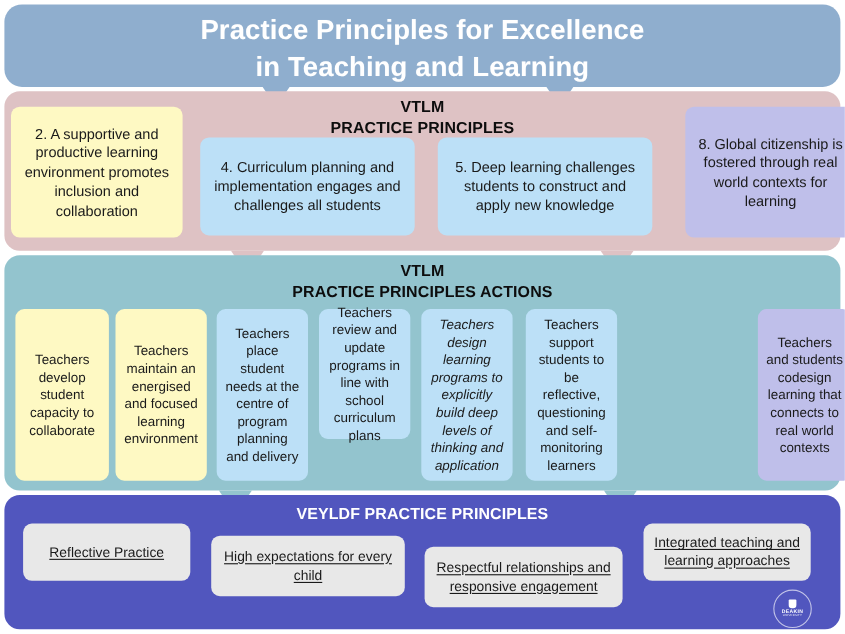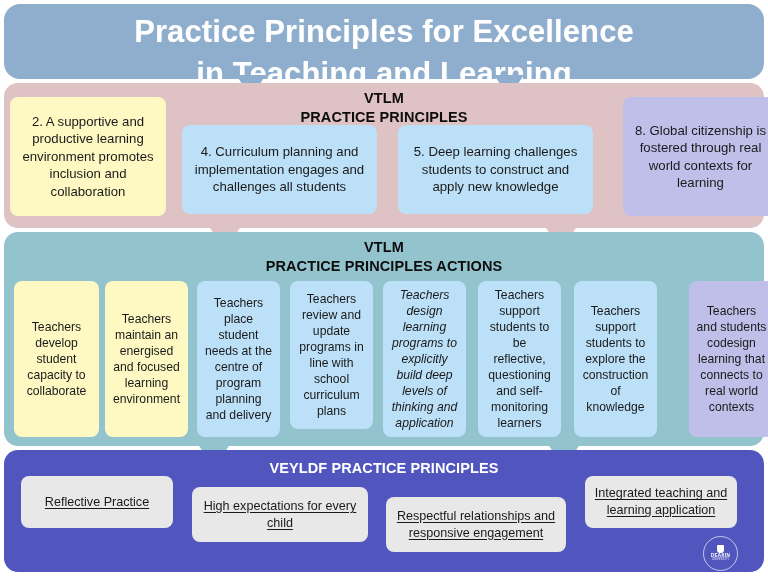--- a/index.html
+++ b/index.html
@@ -42,21 +42,21 @@
   
   #header-band {
     top: 4px;
     height: 75px;
     background: #8FAECE;
     border-radius: 16px;
   }
   #header-title {
     top: 7px;
     color: #ffffff;
-    font-size: 31px;
+    font-size: 25px;
     line-height: 1.34;
     font-weight: bold;
     text-shadow: 0 0 1px rgba(255,255,255,.25);
   }
 
   
   #pp-band {
     top: 83px;
     height: 145px;
     background: #DEC2C4;
@@ -211,32 +211,29 @@
 
   <div class="card orange act-card" style="left:14px;  top:281px; width:85px; height:156px;">
       <span>Teachers develop student capacity to collaborate</span>
     </div>
   <div class="card orange act-card" style="left:105px; top:281px; width:83px; height:156px;text-align:center;">
       <span>Teachers maintain an energised and focused learning environment</span>
     </div>
   <div class="card blue act-card" style="left:197px; top:281px; width:83px; height:156px;">
       <span>Teachers place student needs at the centre of program planning and delivery</span>
     </div>
-  <div class="card blue act-card" style="left:290px; top:281px; width:83px; height:148px;">
+  <div class="card blue act-card" style="left:290px; top:281px; width:83px; height:118px;">
       <span>Teachers review and update programs in line with school curriculum plans</span>
     </div>
   <div class="card blue act-card" style="left:383px; top:281px; width:83px; height:156px;font-style:italic;">
       <span>Teachers design learning programs to explicitly build deep levels of thinking and application</span>
     </div>
   <div class="card blue act-card" style="left:478px; top:281px; width:83px; height:156px;">
       <span>Teachers support students to be reflective, questioning and self-monitoring learners</span>
     </div>
-  <div class="card blue act-card" style="left:574px; top:281px; width:83px; height:156px;">
-      <span>Teachers support students to explore the construction of knowledge</span>
-    </div>
   <div class="card lavender act-card" style="left:669px; top:281px; width:85px; height:156px;">
       <span>Teachers and students codesign learning that connects to real world contexts</span>
     </div>
 
   <div class="notch notch-teal" style="left:199px; top:446px;"></div>
   <div class="notch notch-teal" style="left:549px; top:446px;"></div>
 
   <div class="band" id="veyldf-band">
     <div class="band-title" id="veyldf-title">VEYLDF PRACTICE PRINCIPLES</div>
   </div>
@@ -244,21 +241,21 @@
   <div class="card grey vey-card" style="left:21px;  top:476px; width:152px; height:52px;">
       <span>Reflective Practice</span>
     </div>
   <div class="card grey vey-card" style="left:192px; top:487px; width:176px; height:55px;">
       <span>High expectations for every child</span>
     </div>
   <div class="card grey vey-card" style="left:386px; top:497px; width:180px; height:55px;">
       <span>Respectful relationships and responsive engagement</span>
     </div>
   <div class="card grey vey-card" style="left:585px; top:476px; width:152px; height:52px;">
-      <span>Integrated teaching and learning application</span>
+      <span>Integrated teaching and learning approaches</span>
     </div>
 
   <div id="deakin-logo">
     <div class="crest"></div>
     <div class="lname">DEAKIN</div>
     <div class="lsub">UNIVERSITY</div>
   </div>
 
 </div>
 

